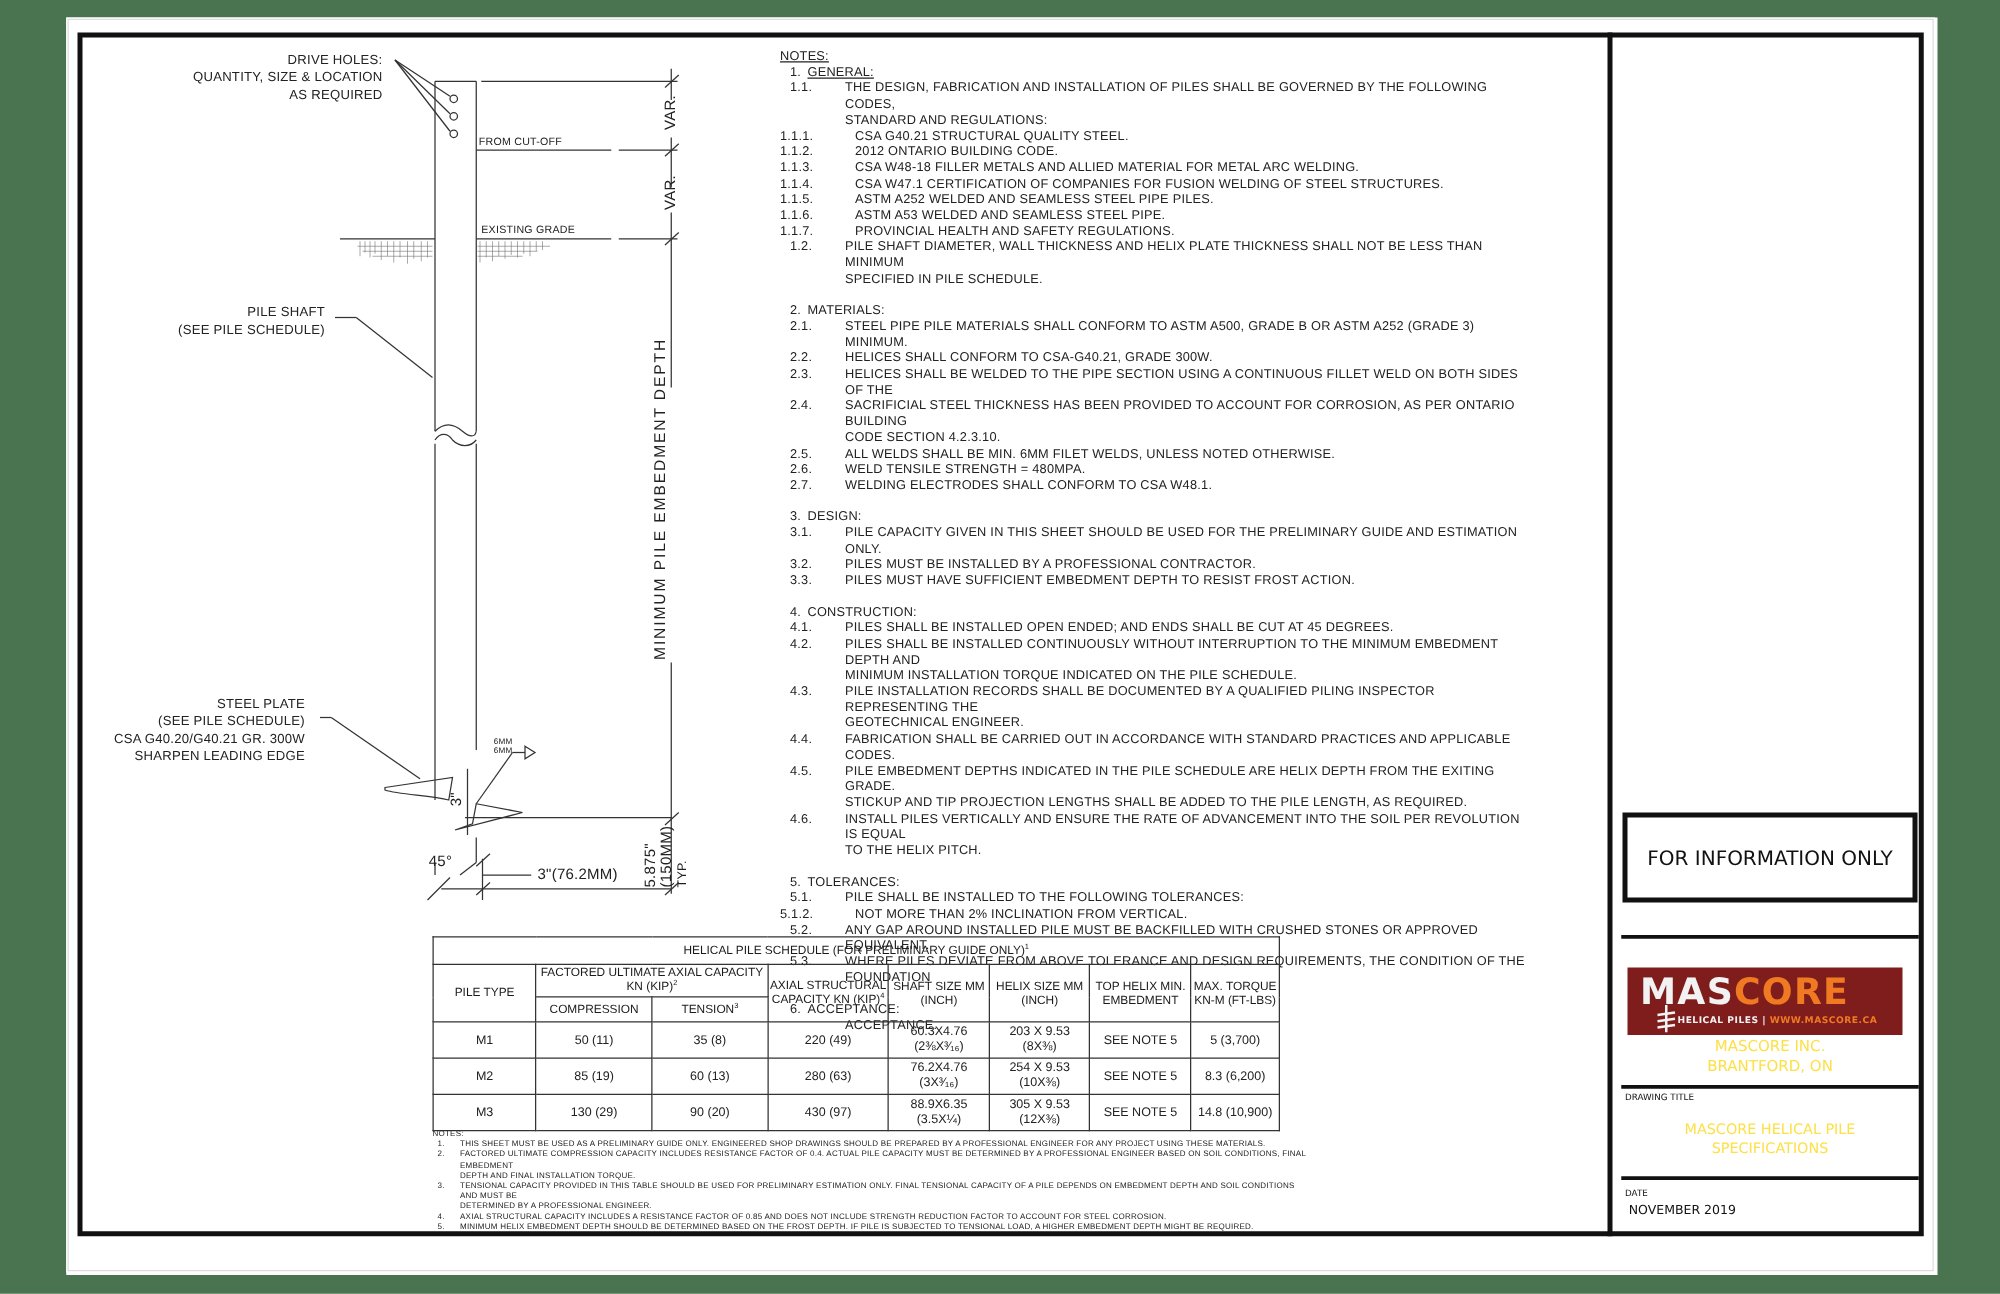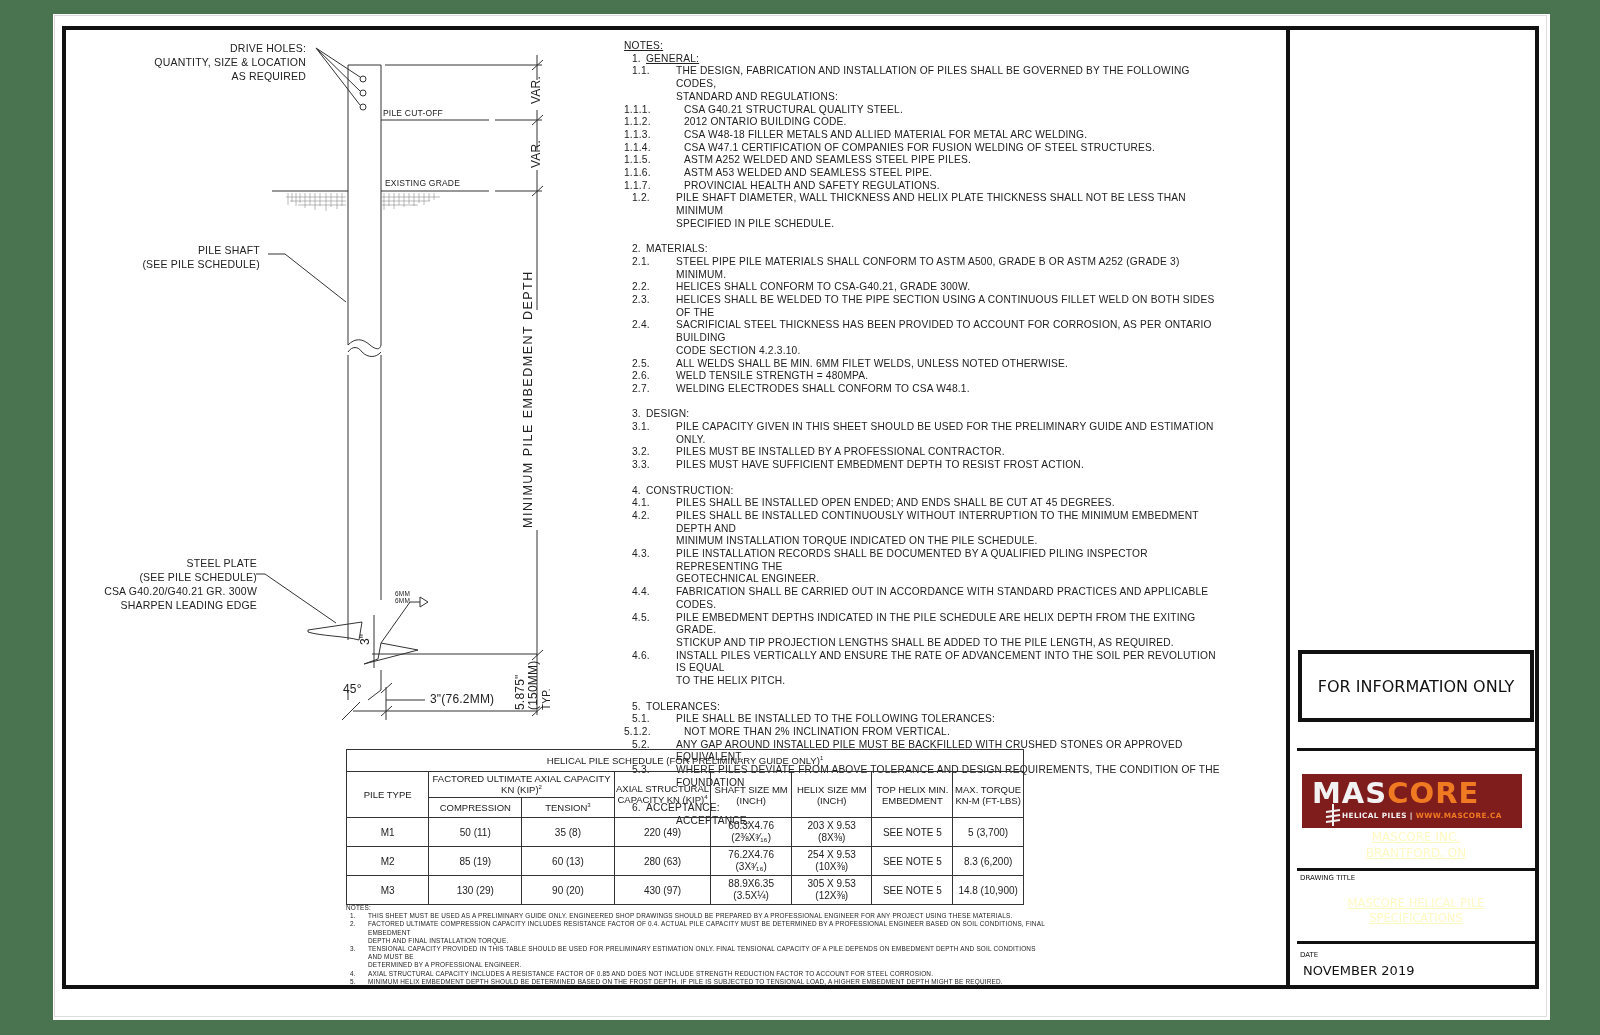--- a/index.html
+++ b/index.html
@@ -58,21 +58,21 @@
   }
   .tb-line { position:absolute; left:1297px; width:238px; height:3px; background:#111; }
   .logo {
     position:absolute; left:1302px; top:774px; width:220px; height:54px; background:#7f1d1d;
   }
   .logo .big { position:absolute; left:10px; top:2px; font-family:"DejaVu Sans", sans-serif; font-weight:bold; font-size:29px; letter-spacing:1px; }
   .logo .mas { color:#f2f2f2; }
   .logo .core { color:#f07a22; }
   .logo .small { position:absolute; left:40px; top:37px; font-family:"DejaVu Sans", sans-serif; font-weight:bold; font-size:7.3px; letter-spacing:0.4px; color:#f2f2f2; white-space:nowrap; }
   .logo .small .w { color:#f07a22;margin-top:30px; }
-  .tb-text { position:absolute; left:1297px; width:238px; text-align:center; font-family:"DejaVu Sans", sans-serif; color:#fef9c3;text-decoration:underline; }
+  .tb-text { position:absolute; left:1297px; width:238px; text-align:center; font-family:"DejaVu Sans", sans-serif; color:#fde047; }
   .tb-small { position:absolute; left:1300px; font-family:"DejaVu Sans", sans-serif; font-size:7px; color:#111; }
 </style>
 </head>
 <body>
 
 <div class="sheet"></div>
 <div class="frame"></div>
 <div class="divider-v"></div>
 
 <svg style="position:absolute;left:0;top:0" width="600" height="760" viewBox="0 0 600 760">
@@ -150,27 +150,27 @@
     <path d="M384 193 L384 210 M389 193 L389 206 M394 193 L394 209 M399 193 L399 205 M404 193 L404 207 M409 193 L409 204 M414 193 L414 206 M419 193 L419 203 M424 193 L424 205 M429 193 L429 201 M434 193 L434 200"></path>
     <path d="M382 197 L440 197 M382 201 L430 201 M382 205 L418 205"></path>
   </g>
 </svg>
 
 <div class="label cad" style="left:140px;top:41px;width:166px;">
   <div>DRIVE HOLES:</div>
   <div>QUANTITY, SIZE &amp; LOCATION</div>
   <div>AS REQUIRED</div>
 </div>
-<div class="cad" style="position:absolute;left:383px;top:108px;font-size:8.5px;">PILE CUT-OFF</div>
+<div class="cad" style="position:absolute;left:383px;top:108px;font-size:8.5px;">FROM CUT-OFF</div>
 <div class="cad" style="position:absolute;left:385px;top:178px;font-size:8.5px;">EXISTING GRADE</div>
 <div class="label cad" style="left:120px;top:243px;width:140px;">
   <div>PILE SHAFT</div>
   <div>(SEE PILE SCHEDULE)</div>
 </div>
-<div class="label cad" style="left:69px;top:556px;width:188px;">
+<div class="label cad" style="left:56px;top:556px;width:188px;">
   <div>STEEL PLATE</div>
   <div>(SEE PILE SCHEDULE)</div>
   <div>CSA G40.20/G40.21 GR. 300W</div>
   <div>SHARPEN LEADING EDGE</div>
 </div>
 <div class="vtext cad" style="left:529px;top:104px;transform:rotate(-90deg);font-size:12px;">VAR.</div>
 <div class="vtext cad" style="left:529px;top:168px;transform:rotate(-90deg);font-size:12px;">VAR.</div>
 <div class="vtext cad" style="left:521px;top:528px;transform:rotate(-90deg);font-size:12.5px;letter-spacing:1.5px;">MINIMUM PILE EMBEDMENT DEPTH</div>
 <div class="cad" style="position:absolute;left:395px;top:591px;font-size:6.5px;line-height:6.5px;">
   <div>6MM</div>
@@ -491,13 +491,13 @@
     </svg>
 </div>
 <div class="tb-text" style="top:830px;font-size:12px;">MASCORE INC.</div>
 <div class="tb-text" style="top:846px;font-size:12px;">BRANTFORD, ON</div>
 <div class="tb-line" style="top:868px"></div>
 <div class="tb-small" style="top:874px;">DRAWING TITLE</div>
 <div class="tb-text" style="top:896px;font-size:11.5px;">MASCORE HELICAL PILE</div>
 <div class="tb-text" style="top:911px;font-size:11.5px;">SPECIFICATIONS</div>
 <div class="tb-line" style="top:941px"></div>
 <div class="tb-small" style="top:951px;">DATE</div>
-<div class="tb-small" style="top:963px;font-size:13px;left:1303px;text-align:center;">NOVEMBER 2019</div>
+<div class="tb-small" style="top:963px;font-size:10px;left:1303px;text-align:center;">NOVEMBER 2019</div>
 
 </body></html>

